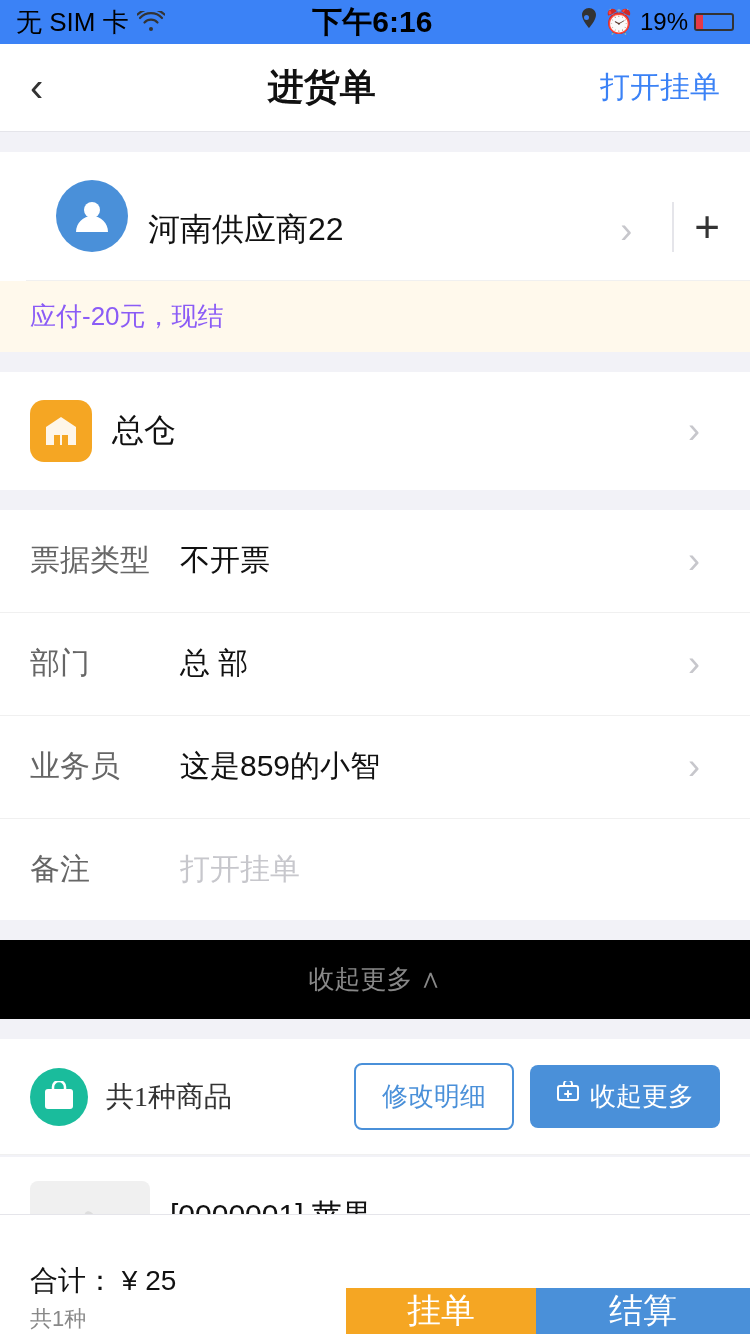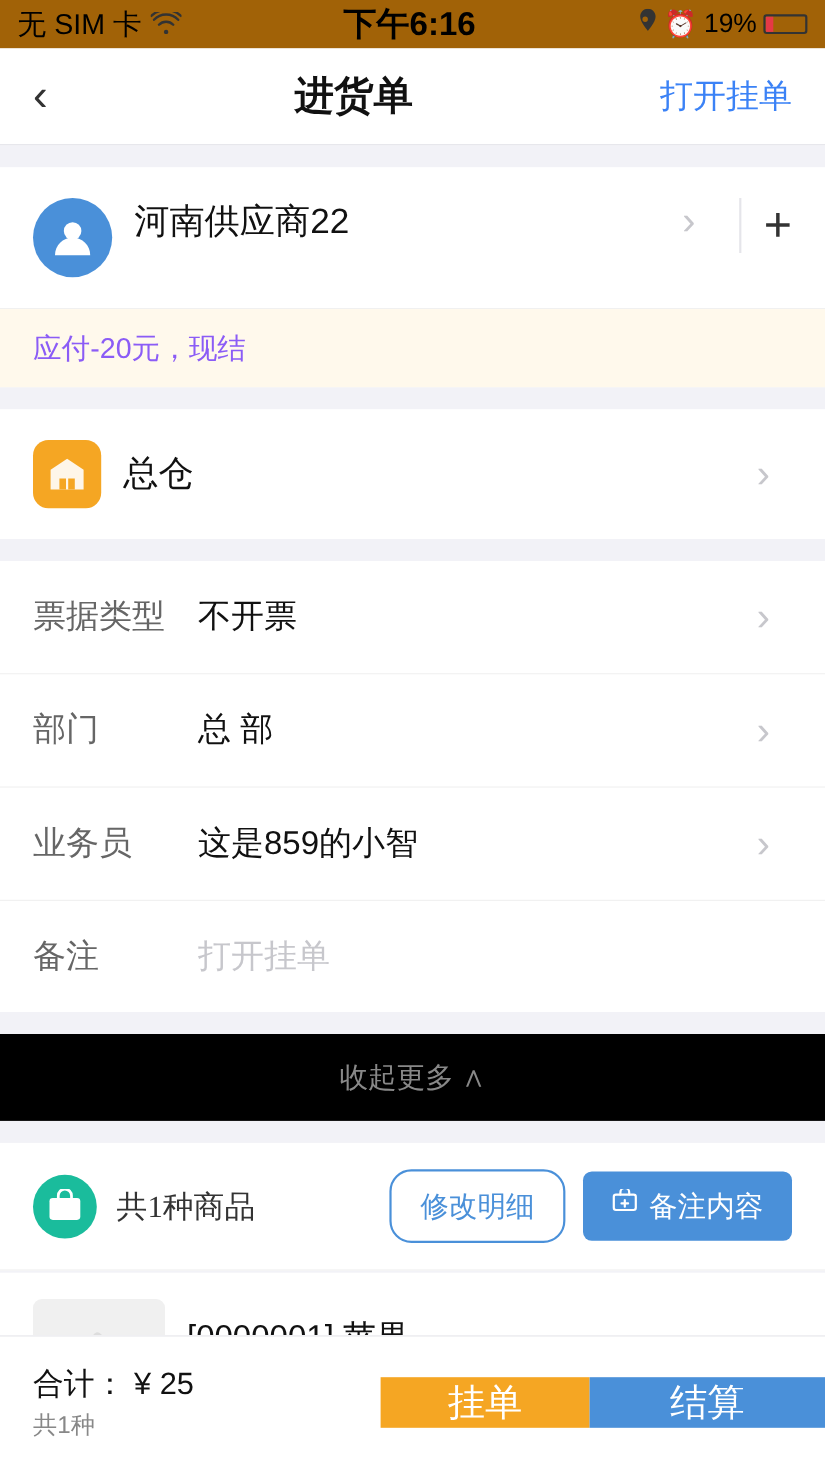--- a/index.html
+++ b/index.html
@@ -8,21 +8,21 @@
       font-family: -apple-system, "PingFang SC", "Helvetica Neue", Arial, sans-serif;
       background: #f2f2f7;
       width: 750px;
       min-height: 1334px;
       overflow-x: hidden;
       font-size: 32px;
     }
 
     
     .status-bar {
-      background: #a16207;
+      background: #3b82f6;
       height: 44px;
       display: flex;
       align-items: center;
       justify-content: space-between;
       padding: 0 16px;
       font-size: 28px;
       font-weight: 500;
     }
     .status-left { display: flex; align-items: center; gap: 8px; font-size: 26px; }
     .status-center { font-size: 30px; font-weight: 600; }
@@ -79,23 +79,24 @@
 
     
     .section {
       background: #fff;
       margin-top: 20px;
     }
 
     
     .supplier-row {
       display: flex;
-      align-items: flex-start;
+      align-items: flex-end;
       padding: 28px 30px;
       border-bottom: 1px solid #f0f0f0;
+      margin-left: 26px;
     }
     .supplier-avatar {
       width: 72px; height: 72px;
       border-radius: 50%;
       background: #4a90d9;
       display: flex; align-items: center; justify-content: center;
       font-size: 36px;
       color: #fff;
       margin-right: 20px;
       flex-shrink: 0;
@@ -224,21 +225,21 @@
       font-size: 28px;
       color: #333;
       font-family: Liberation Serif, serif;
     }
     .btn-outline {
       border: 2px solid #4a90d9;
       background: #fff;
       color: #4a90d9;
       font-size: 26px;
       padding: 14px 26px;
-      border-radius: 20px;
+      border-radius: 8px;
       cursor: pointer;
       margin-right: 16px;
       margin-left: 24px;
     }
     .btn-solid {
       border: none;
       background: #4a90d9;
       color: #fff;
       font-size: 26px;
       padding: 14px 26px;
@@ -296,21 +297,21 @@
     }
 
     
     .bottom-bar {
       position: fixed;
       bottom: 0;
       left: 0;
       width: 750px;
       height: 120px;
       display: flex;
-      align-items: center;
+      align-items: flex-end;
       background: #fff;
       border-top: 1px solid #e5e5ea;
     }
     .total-area {
       flex: 1;
       display: flex;
       flex-direction: column;
       justify-content: center;
       padding: 0 30px;
     }
@@ -459,21 +460,21 @@
   <button class="btn-outline">修改明细</button>
   <button class="btn-solid">
     <span>
       <svg width="24" height="24" viewBox="0 0 24 24" fill="none">
         <rect x="2" y="5" width="20" height="14" rx="2" stroke="white" stroke-width="2" fill="none"></rect>
         <path d="M8 5V3a4 4 0 018 0v2" stroke="white" stroke-width="2" fill="none" stroke-linecap="round"></path>
         <line x1="12" y1="10" x2="12" y2="16" stroke="white" stroke-width="2" stroke-linecap="round"></line>
         <line x1="9" y1="13" x2="15" y2="13" stroke="white" stroke-width="2" stroke-linecap="round"></line>
       </svg>
     </span>
-    <span>备注内容</span>
+    <span>收起更多</span>
   </button>
 </div>
 
 <div class="product-item">
   <div class="product-thumb">
     <svg viewBox="0 0 80 80" fill="none" xmlns="http://www.w3.org/2000/svg">
       <circle cx="40" cy="44" r="24" fill="#ccc"></circle>
       <ellipse cx="40" cy="20" rx="6" ry="10" fill="#bbb" transform="rotate(-15 40 20)"></ellipse>
       <circle cx="32" cy="30" r="8" fill="#bbb" opacity="0.5"></circle>
       <text x="40" y="50" text-anchor="middle" font-size="28" fill="#999">🦉</text>

